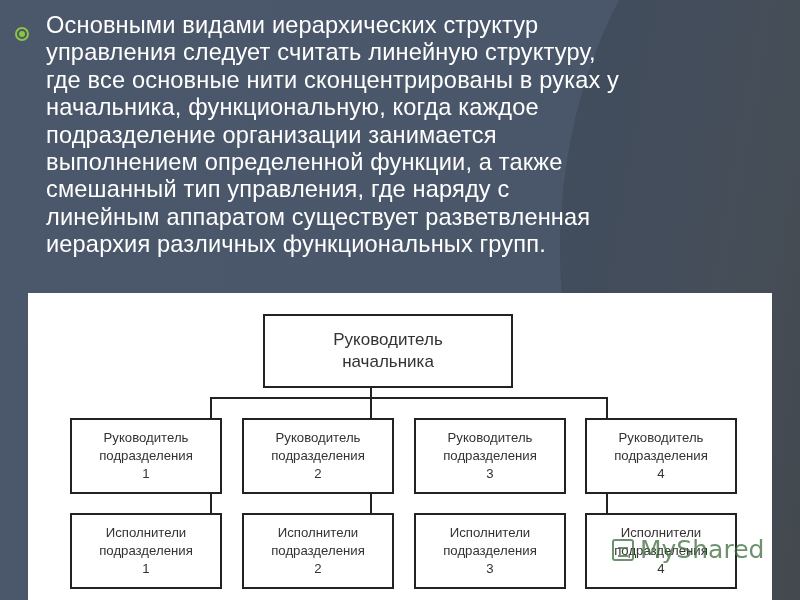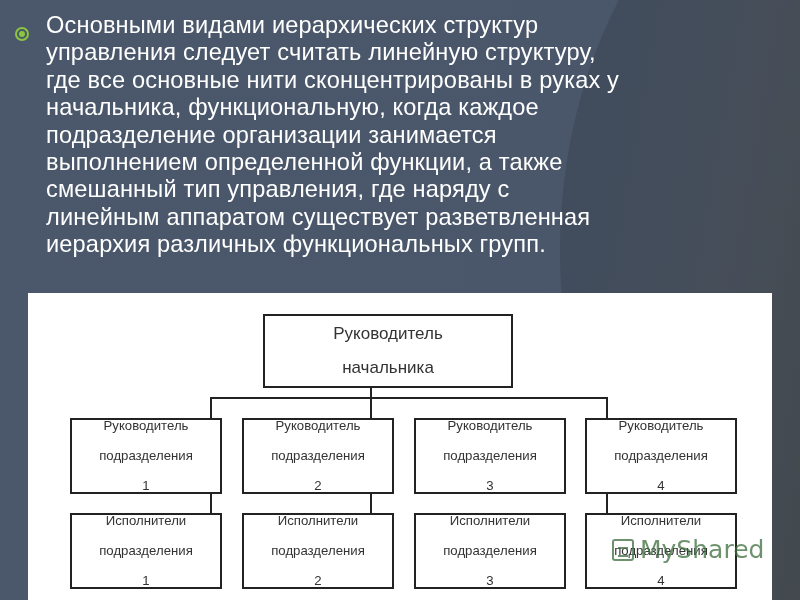--- a/index.html
+++ b/index.html
@@ -25,21 +25,21 @@
       position: absolute; left: 46px; top: 12px; width: 760px;
       color: #ffffff; font-size: 23.6px; line-height: 27.4px; letter-spacing: 0.15px;
       white-space: pre-line;
     }
     .panel {
       position: absolute; left: 28px; top: 293px; width: 744px; height: 310px; background: #ffffff;
     }
     .box {
       position: absolute; border: 2px solid #222; background: #fff; box-sizing: border-box;
       display: flex; flex-direction: column; align-items: center; justify-content: center;
-      color: #333; font-size: 13.2px; line-height: 18px; text-align: center; gap: 12px;
+      color: #333; font-size: 13.2px; line-height: 18px; text-align: center;
     }
     .box.top { font-size: 17px; line-height: 22px; }
     .line { position: absolute; background: #222; }
     .watermark {
       position: absolute; left: 612px; top: 535px; color: rgba(60,110,60,0.75);
       font-size: 25px; font-family: "DejaVu Sans", sans-serif; display: flex; align-items: center; gap: 6px;
     }
     .wm-icon {
       width: 22px; height: 22px; border: 2px solid rgba(60,110,60,0.75); border-radius: 3px; box-sizing: border-box;
       position: relative;

